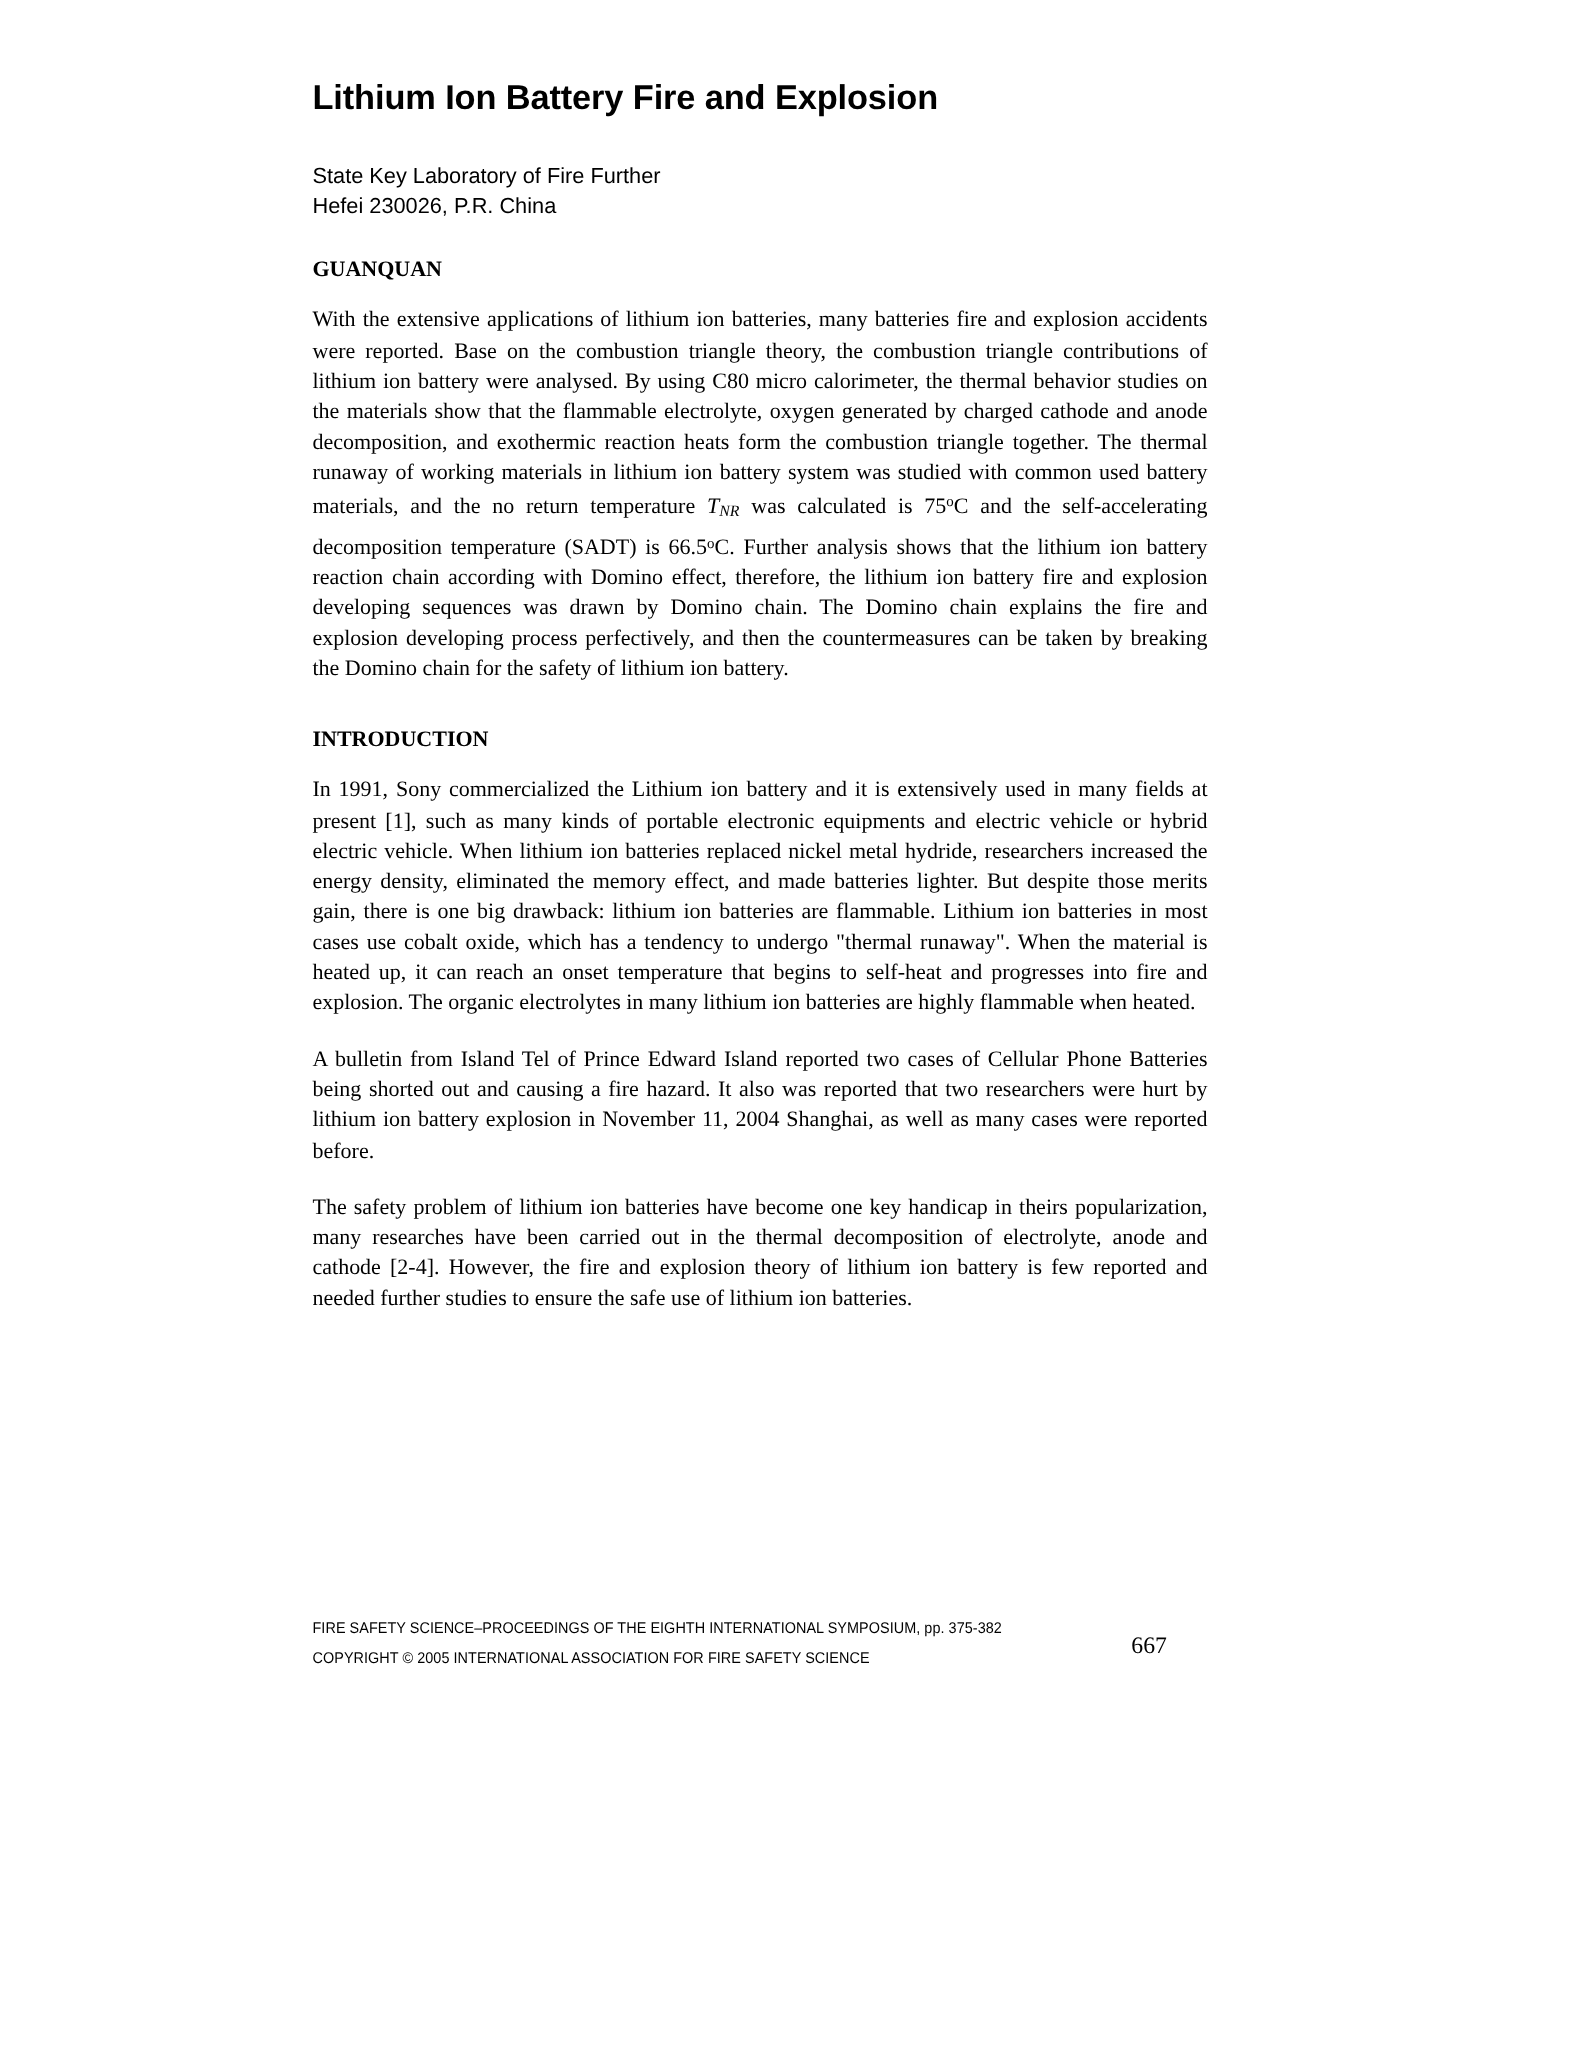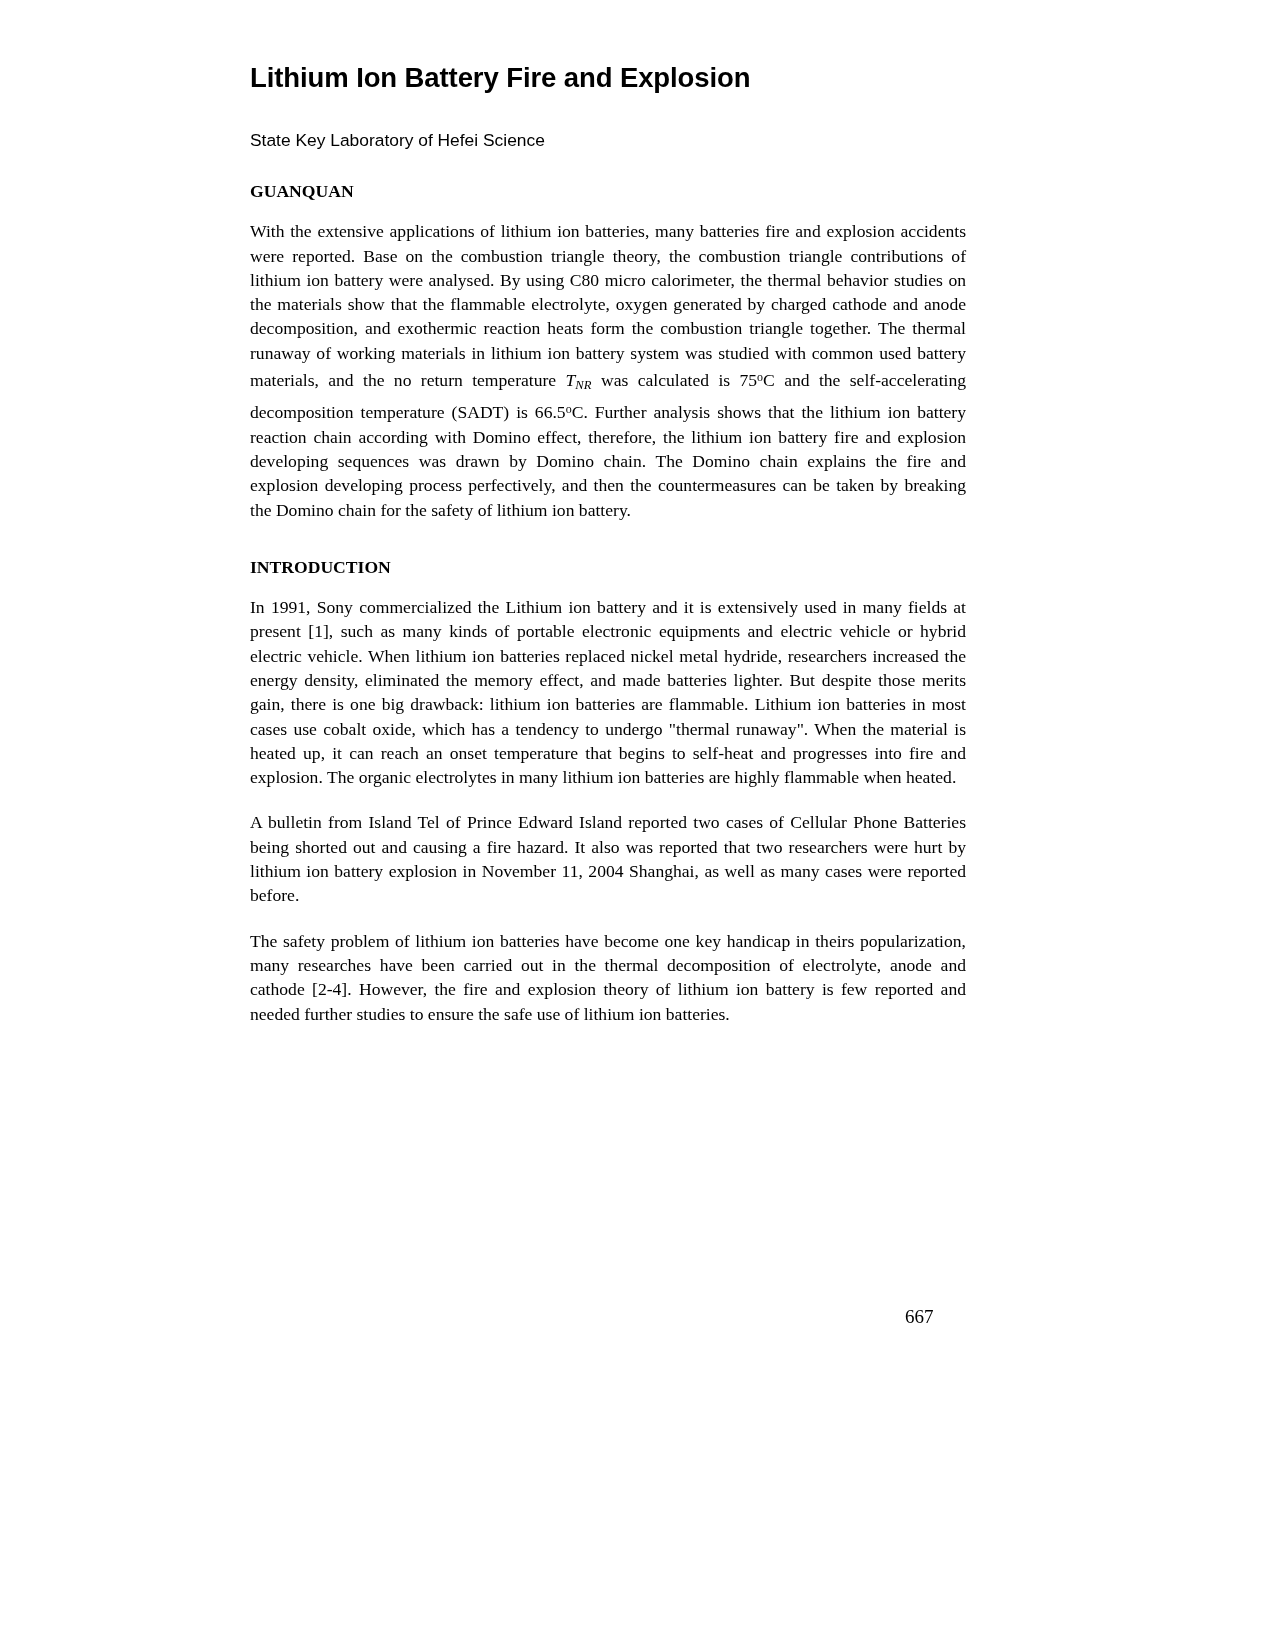--- a/index.html
+++ b/index.html
@@ -112,34 +112,39 @@
 </head>
 <body>
 
 <div class="page">
 
   <div class="content">
 
     <h1 class="doc-title">Lithium Ion Battery Fire and Explosion</h1>
 
     <div class="author-block">
-      <span class="author-line">State Key Laboratory of Hefei Science</span>
+      <span class="author-line">State Key Laboratory of Fire Further</span>
+      <span class="author-line">Hefei 230026, P.R. China</span>
     </div>
 
     <h2 class="section-heading">GUANQUAN</h2>
 
     <p class="body-par"><span>With the extensive applications of lithium ion batteries, many batteries fire and explosion accidents were reported. Base on the combustion triangle theory, the combustion triangle contributions of lithium ion battery were analysed. By using C80 micro calorimeter, the thermal behavior studies on the materials show that the flammable electrolyte, oxygen generated by charged cathode and anode decomposition, and exothermic reaction heats form the combustion triangle together. The thermal runaway of working materials in lithium ion battery system was studied with common used battery materials, and the no return temperature </span><span class="ital">T</span><sub class="ital-sub">NR</sub><span> was calculated is 75</span><sup class="deg">o</sup><span>C and the self-accelerating decomposition temperature (SADT) is 66.5</span><sup class="deg">o</sup><span>C. Further analysis shows that the lithium ion battery reaction chain according with Domino effect, therefore, the lithium ion battery fire and explosion developing sequences was drawn by Domino chain. The Domino chain explains the fire and explosion developing process perfectively, and then the countermeasures can be taken by breaking the Domino chain for the safety of lithium ion battery.</span></p>
 
 
     <h2 class="section-heading intro">INTRODUCTION</h2>
 
     <p class="body-par">In 1991, Sony commercialized the Lithium ion battery and it is extensively used in many fields at present [1], such as many kinds of portable electronic equipments and electric vehicle or hybrid electric vehicle. When lithium ion batteries replaced nickel metal hydride, researchers increased the energy density, eliminated the memory effect, and made batteries lighter. But despite those merits gain, there is one big drawback: lithium ion batteries are flammable. Lithium ion batteries in most cases use cobalt oxide, which has a tendency to undergo "thermal runaway". When the material is heated up, it can reach an onset temperature that begins to self-heat and progresses into fire and explosion. The organic electrolytes in many lithium ion batteries are highly flammable when heated.</p>
 
     <p class="body-par">A bulletin from Island Tel of Prince Edward Island reported two cases of Cellular Phone Batteries being shorted out and causing a fire hazard. It also was reported that two researchers were hurt by lithium ion battery explosion in November 11, 2004 Shanghai, as well as many cases were reported before.</p>
 
     <p class="body-par tight">The safety problem of lithium ion batteries have become one key handicap in theirs popularization, many researches have been carried out in the thermal decomposition of electrolyte, anode and cathode [2-4]. However, the fire and explosion theory of lithium ion battery is few reported and needed further studies to ensure the safe use of lithium ion batteries.</p>
 
   </div>
 
+  <div class="footer">
+    <div class="footer-line">FIRE SAFETY SCIENCE–PROCEEDINGS OF THE EIGHTH INTERNATIONAL SYMPOSIUM, pp. 375-382</div>
+    <div class="footer-line">COPYRIGHT © 2005 INTERNATIONAL ASSOCIATION FOR FIRE SAFETY SCIENCE</div>
+  </div>
 
   <div class="page-number">667</div>
 
 </div>
 
 </body></html>

